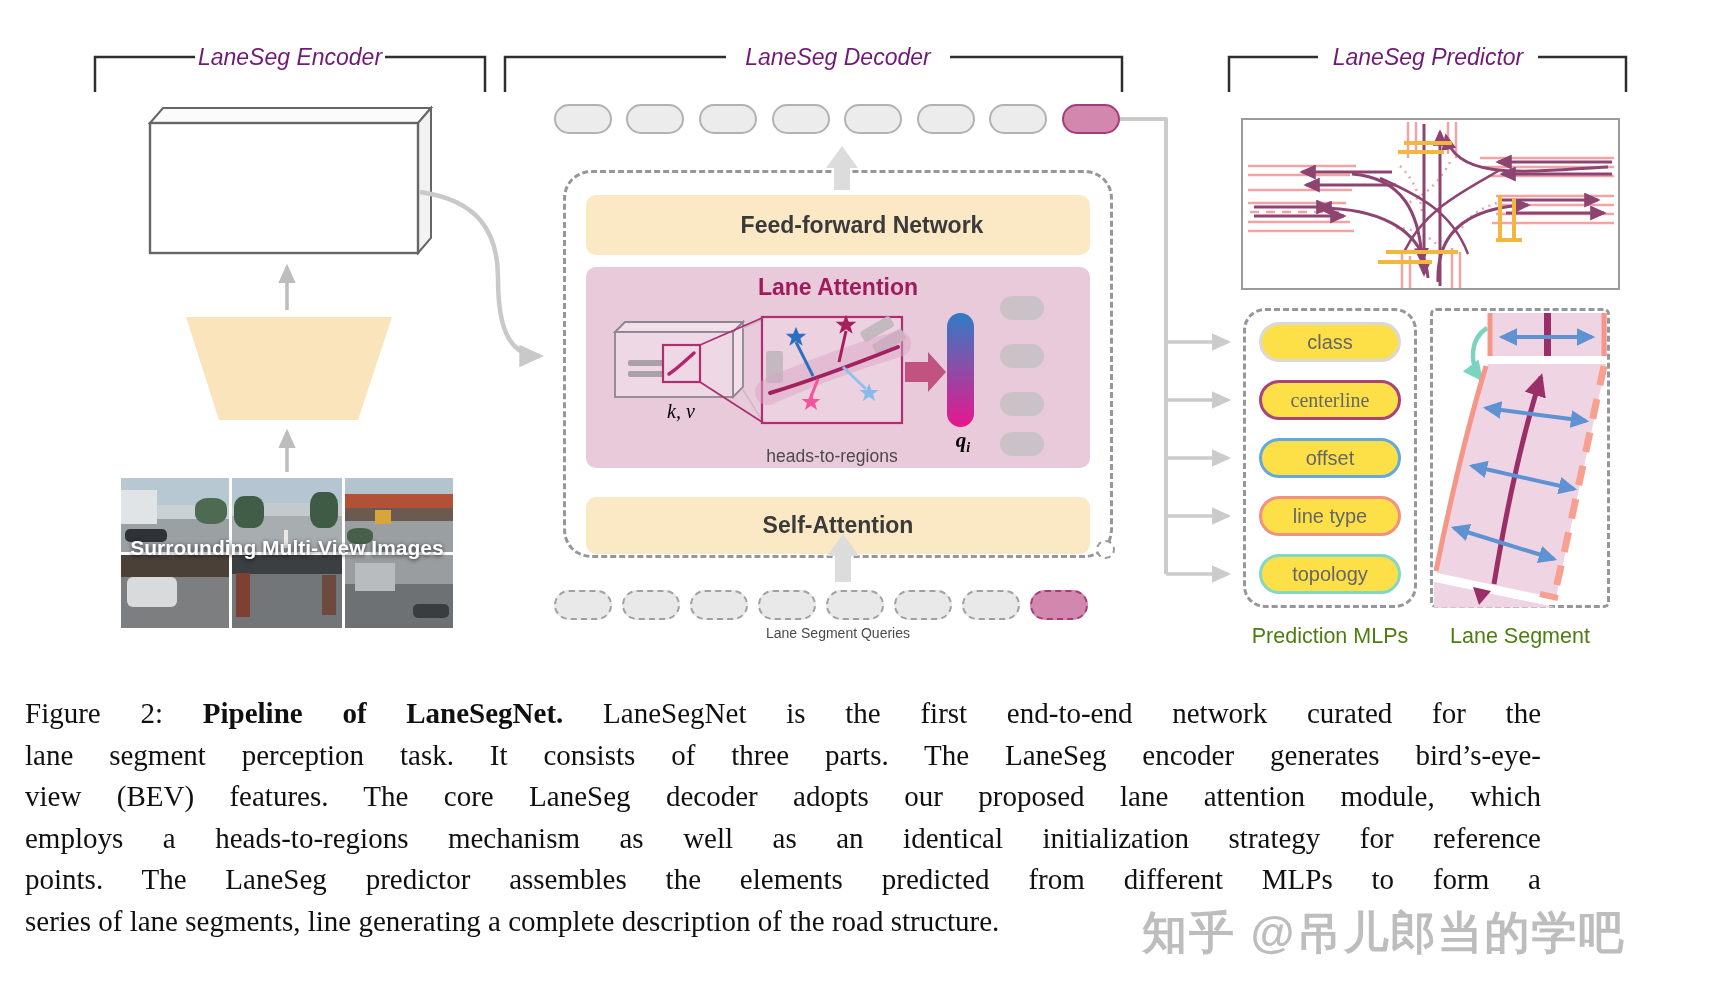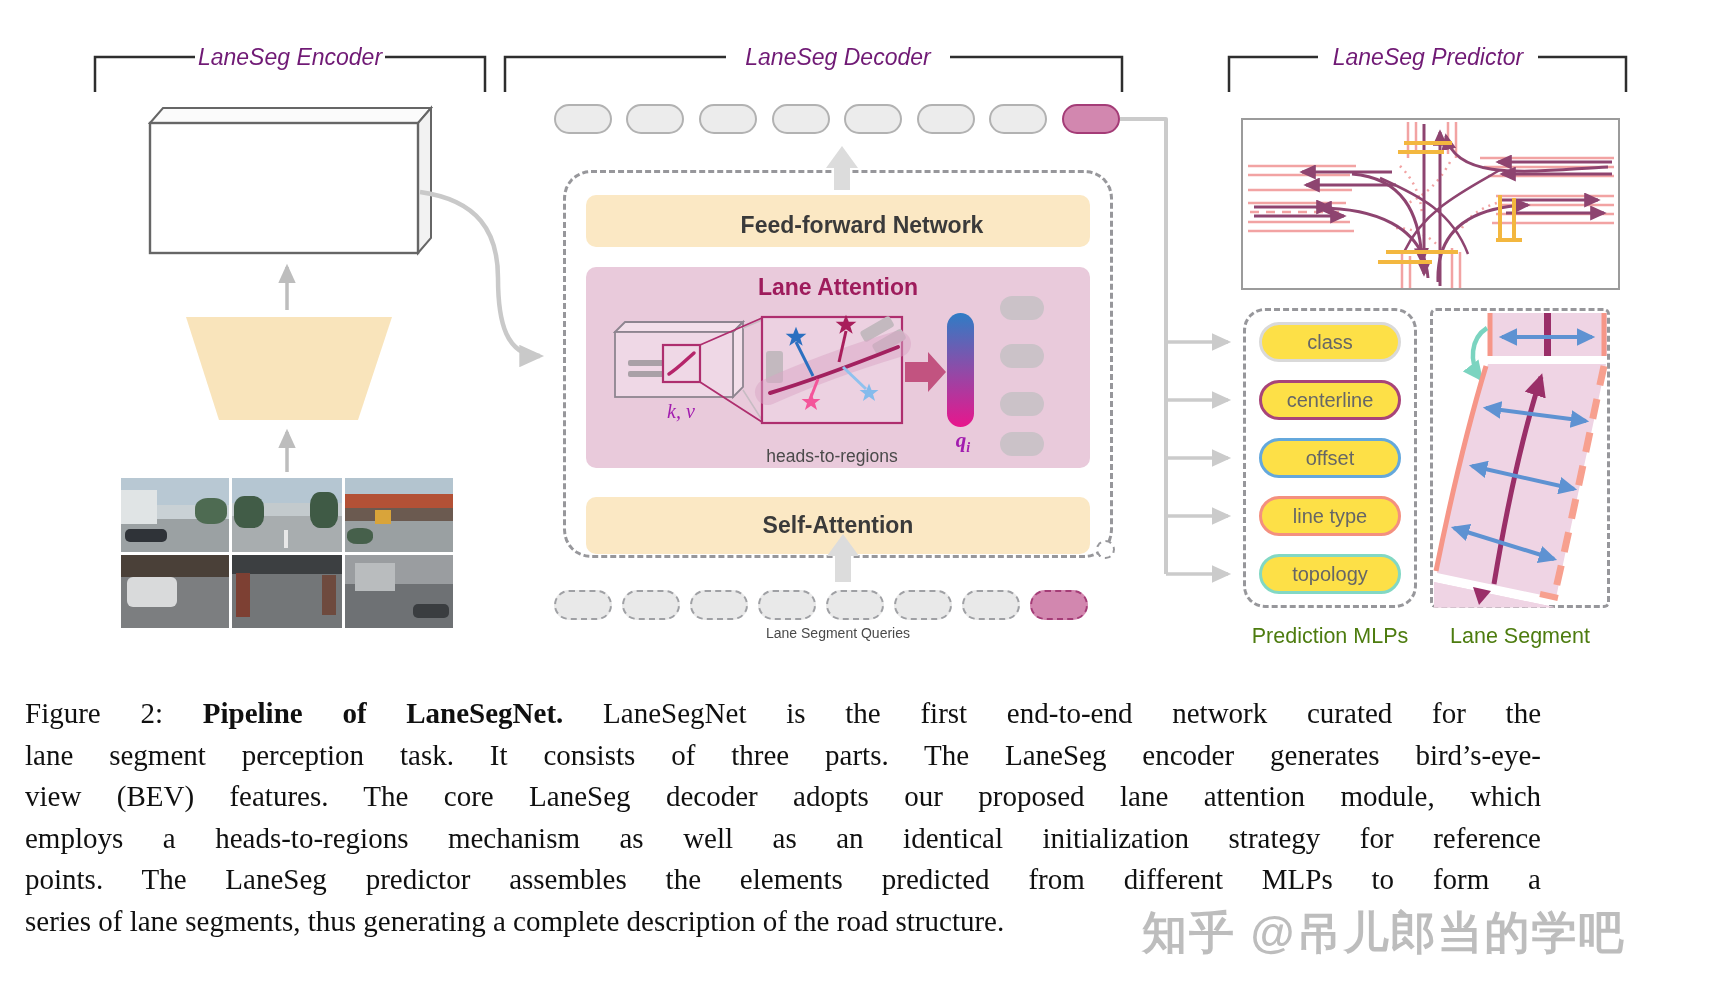--- a/index.html
+++ b/index.html
@@ -22,21 +22,21 @@
   .pill.pink{background:#D287AF;border:2.5px solid #A43C77;}
   .pill.pinkdash{background:#D287AF;border:2.5px dashed #A43C77;}
   .dashedbox{position:absolute;border:3px dashed #97979B;box-sizing:border-box;background:transparent;z-index:1;}
   .bar{position:absolute;left:586px;width:504px;border-radius:10px;text-align:center;z-index:1;
       font-weight:bold;font-size:23px;color:#3a3a3a;box-sizing:border-box;}
   .yellow{background:#FBE8C4;}
   .pinkbox{background:#E9CADB;}
   .la-title{position:absolute;left:586px;top:274px;width:504px;text-align:center;z-index:2;
       font-weight:bold;font-size:23px;color:#9E1C5C;}
   .small-note{position:absolute;z-index:6;color:#4a4a4a;}
-  .serifmath{font-family:"Liberation Serif",serif;font-style:italic;color:#a21caf;}
+  .serifmath{font-family:"Liberation Serif",serif;font-style:italic;color:#000000;}
   .mlp-pill{position:absolute;left:1259px;width:142px;height:40px;border-radius:20px;background:#fde047;
       border:3px solid #ccc;box-sizing:border-box;text-align:center;line-height:34px;
       font-size:20px;color:#666;z-index:2;}
   .sec-caption{position:absolute;top:624px;text-align:center;font-size:21.5px;color:#4d7c0f;z-index:2;}
   .mapbox{position:absolute;left:1241px;top:118px;width:379px;height:172px;background:#fff;
       border:2px solid #9B9B9B;box-sizing:border-box;z-index:1;}
   .loopcircle{position:absolute;left:1096px;top:540px;width:19px;height:19px;border-radius:50%;
       border:2.5px dashed #97979B;background:#fff;box-sizing:border-box;z-index:3;}
   svg.overlay{position:absolute;left:0;top:0;z-index:5;pointer-events:none;}
   .caption{position:absolute;font-family:"Liberation Serif",serif;font-size:29px;color:#101010;
@@ -85,33 +85,34 @@
     </div>
     <div class="pc" style="left:111px;top:77px;width:110px;height:73px;background:linear-gradient(180deg,#3c3f41 0 26%,#737678 26% 100%);">
       <div class="abs" style="left:4px;top:18px;width:14px;height:44px;background:#7d4033;"></div>
       <div class="abs" style="right:6px;top:20px;width:14px;height:40px;background:#6e4a3e;"></div>
     </div>
     <div class="pc" style="left:224px;top:77px;width:108px;height:73px;background:linear-gradient(180deg,#9a9da0 0 40%,#6e7174 40% 100%);">
       <div class="abs" style="left:10px;top:8px;width:40px;height:28px;background:#b9bcbe;"></div>
       <div class="abs" style="right:4px;bottom:10px;width:36px;height:14px;background:#3a3d40;border-radius:5px;"></div>
     </div>
   </div>
+  <div class="photo-label">Surrounding Multi-View Images</div>
 
   <div class="pill" style="left:554px;top:104px;"></div>
   <div class="pill" style="left:626px;top:104px;"></div>
   <div class="pill" style="left:699px;top:104px;"></div>
   <div class="pill" style="left:772px;top:104px;"></div>
   <div class="pill" style="left:844px;top:104px;"></div>
   <div class="pill" style="left:917px;top:104px;"></div>
   <div class="pill" style="left:989px;top:104px;"></div>
   <div class="pill pink" style="left:1062px;top:104px;"></div>
 
   <div class="dashedbox" style="left:563px;top:170px;width:550px;height:388px;border-radius:28px;"></div>
   <div class="loopcircle"></div>
-  <div class="bar yellow" style="top:195px;height:52px;line-height:60px;padding-left:48px;">Feed-forward Network</div>
+  <div class="bar yellow" style="top:195px;height:60px;line-height:60px;padding-left:48px;">Feed-forward Network</div>
   <div class="bar pinkbox" style="top:267px;height:201px;"></div>
   <div class="la-title">Lane Attention</div>
   <div class="bar yellow" style="top:481px;height:57px;line-height:57px;margin-top:16px;">Self-Attention</div>
 
   <div class="small-note serifmath" style="left:646px;top:400px;width:70px;text-align:center;font-size:20px;">k, v</div>
   <div class="small-note" style="left:752px;top:430px;width:160px;text-align:center;font-size:17.5px;margin-top:16px;">heads-to-regions</div>
   <div class="small-note serifmath" style="left:938px;top:428px;width:50px;text-align:center;font-size:21px;font-weight:bold;"><span>q</span><sub style="font-size:14px;">i</sub></div>
 
   <div class="pill dash" style="left:554px;top:590px;"></div>
   <div class="pill dash" style="left:622px;top:590px;"></div>
@@ -120,21 +121,21 @@
   <div class="pill dash" style="left:826px;top:590px;"></div>
   <div class="pill dash" style="left:894px;top:590px;"></div>
   <div class="pill dash" style="left:962px;top:590px;"></div>
   <div class="pill pinkdash" style="left:1030px;top:590px;"></div>
   <div class="small-note" style="left:688px;top:625px;width:300px;text-align:center;font-size:14px;">Lane Segment Queries</div>
 
   <div class="mapbox"></div>
 
   <div class="dashedbox" style="left:1243px;top:308px;width:174px;height:300px;border-radius:22px;"></div>
   <div class="mlp-pill" style="top: 322px; border-color: rgb(217, 217, 217);">class</div>
-  <div class="mlp-pill" style="top: 380px; border-color: rgb(168, 68, 121);">centerline</div>
+  <div class="mlp-pill" style="top: 380px; border-color: rgb(168, 68, 121); font-family: Liberation Serif, serif;">centerline</div>
   <div class="mlp-pill" style="top: 438px; border-color: rgb(100, 168, 220);">offset</div>
   <div class="mlp-pill" style="top: 496px; border-color: rgb(244, 144, 127);">line type</div>
   <div class="mlp-pill" style="top: 554px; border-color: rgb(130, 216, 196);">topology</div>
   <div class="sec-caption" style="left:1230px;width:200px;">Prediction MLPs</div>
 
   <div class="dashedbox" style="left:1430px;top:308px;width:180px;height:300px;border-radius:6px;"></div>
   <div class="sec-caption" style="left:1425px;width:190px;">Lane Segment</div>
 
   <svg class="overlay" width="1718" height="1002" viewBox="0 0 1718 1002">
     <defs>
@@ -329,18 +330,18 @@
       <line x1="1540" y1="594" x2="1558" y2="598" stroke="#F7A08F" stroke-width="6"></line>
     </g>
   </svg>
 
   <div class="caption" style="left:25px;top:693px;width:1516px;">
     <div class="cap-line just"><span>Figure 2:</span> <b>Pipeline of LaneSegNet.</b> <span>LaneSegNet is the first end-to-end network curated for the</span></div>
     <div class="cap-line just">lane segment perception task. It consists of three parts. The LaneSeg encoder generates bird’s-eye-</div>
     <div class="cap-line just">view (BEV) features. The core LaneSeg decoder adopts our proposed lane attention module, which</div>
     <div class="cap-line just">employs a heads-to-regions mechanism as well as an identical initialization strategy for reference</div>
     <div class="cap-line just">points.  The LaneSeg predictor assembles the elements predicted from different MLPs to form a</div>
-    <div class="cap-line">series of lane segments, thus generating a complete description of the road structure.</div>
+    <div class="cap-line">series of lane segments, line generating a complete description of the road structure.</div>
   </div>
 
   <div class="watermark">知乎 @吊儿郎当的学吧</div>
 
 </div>
 
 </body></html>

